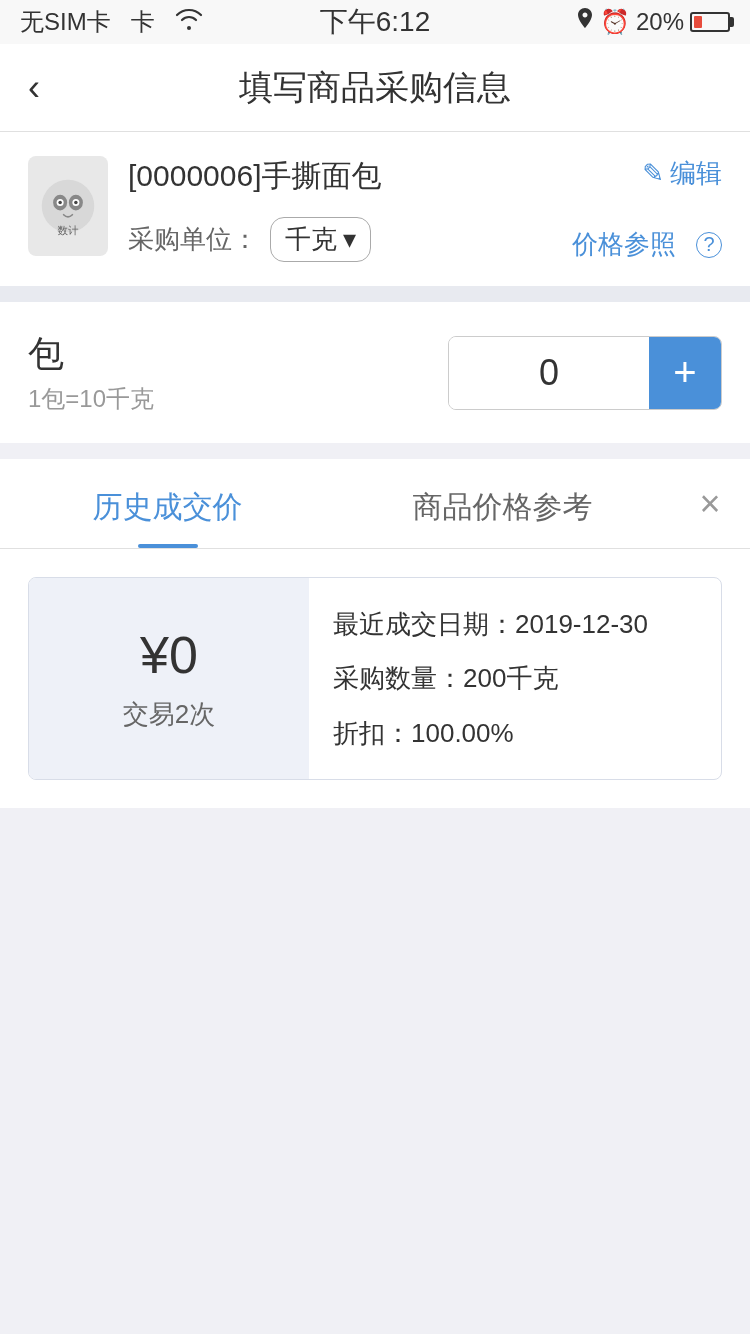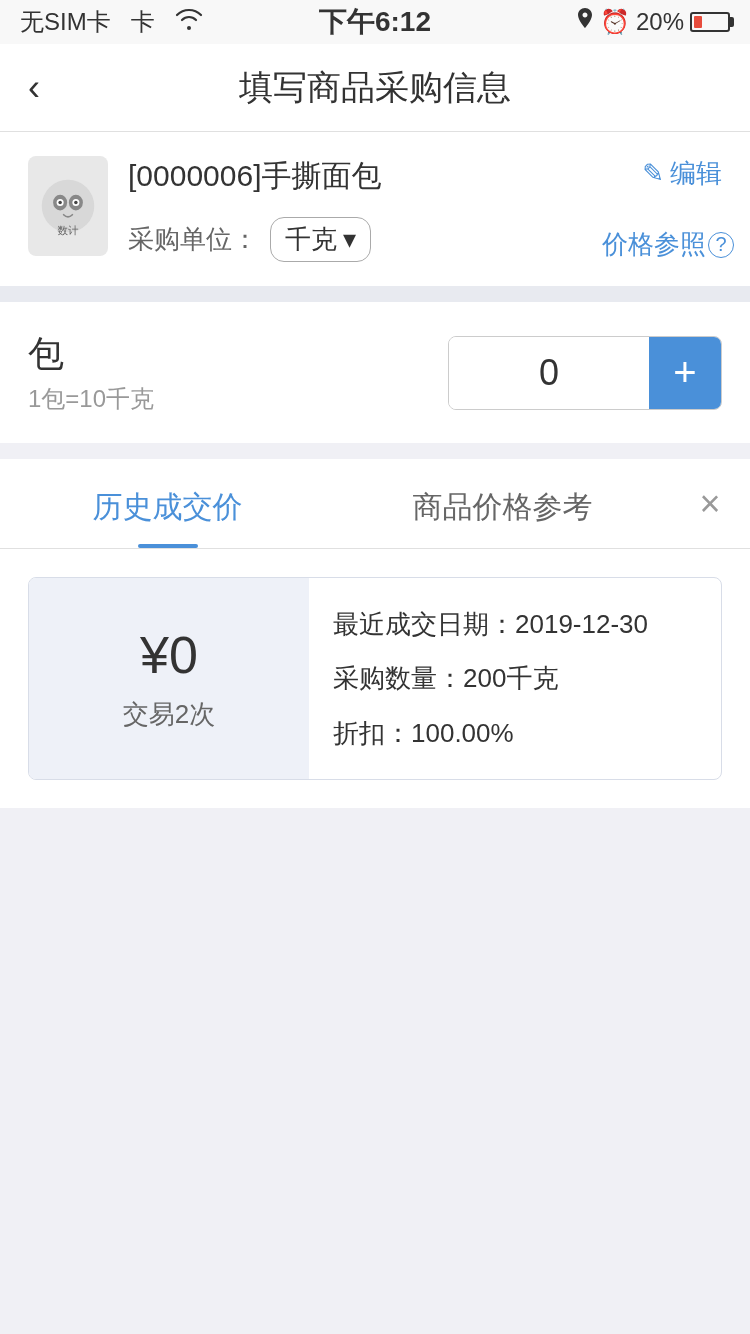--- a/index.html
+++ b/index.html
@@ -26,21 +26,21 @@
       color: #333;
     }
     .status-left {
       display: flex;
       align-items: center;
       gap: 20px;
       font-size: 24px;
     }
     .status-center {
       font-size: 28px;
-      font-weight: 700;
+      font-weight: 400;
       position: absolute;
       left: 50%;
       transform: translateX(-50%);
     }
     .status-right {
       display: flex;
       align-items: center;
       gap: 6px;
       font-size: 24px;
     }
@@ -158,27 +158,27 @@
       right: 28px;
       top: 24px;
       color: #4a90d9;
       font-size: 26px;
       display: flex;
       align-items: center;
       gap: 6px;
     }
     .price-ref-btn {
       position: absolute;
-      right: 16px;
+      right: 28px;
       bottom: 24px;
       color: #4a90d9;
       font-size: 26px;
       display: flex;
       align-items: center;
-      gap: 2px;
+      gap: 20px;
     }
 
     
     .divider-gray {
       height: 16px;
       background: #e8eaf0;
     }
 
     
     .quantity-row {

